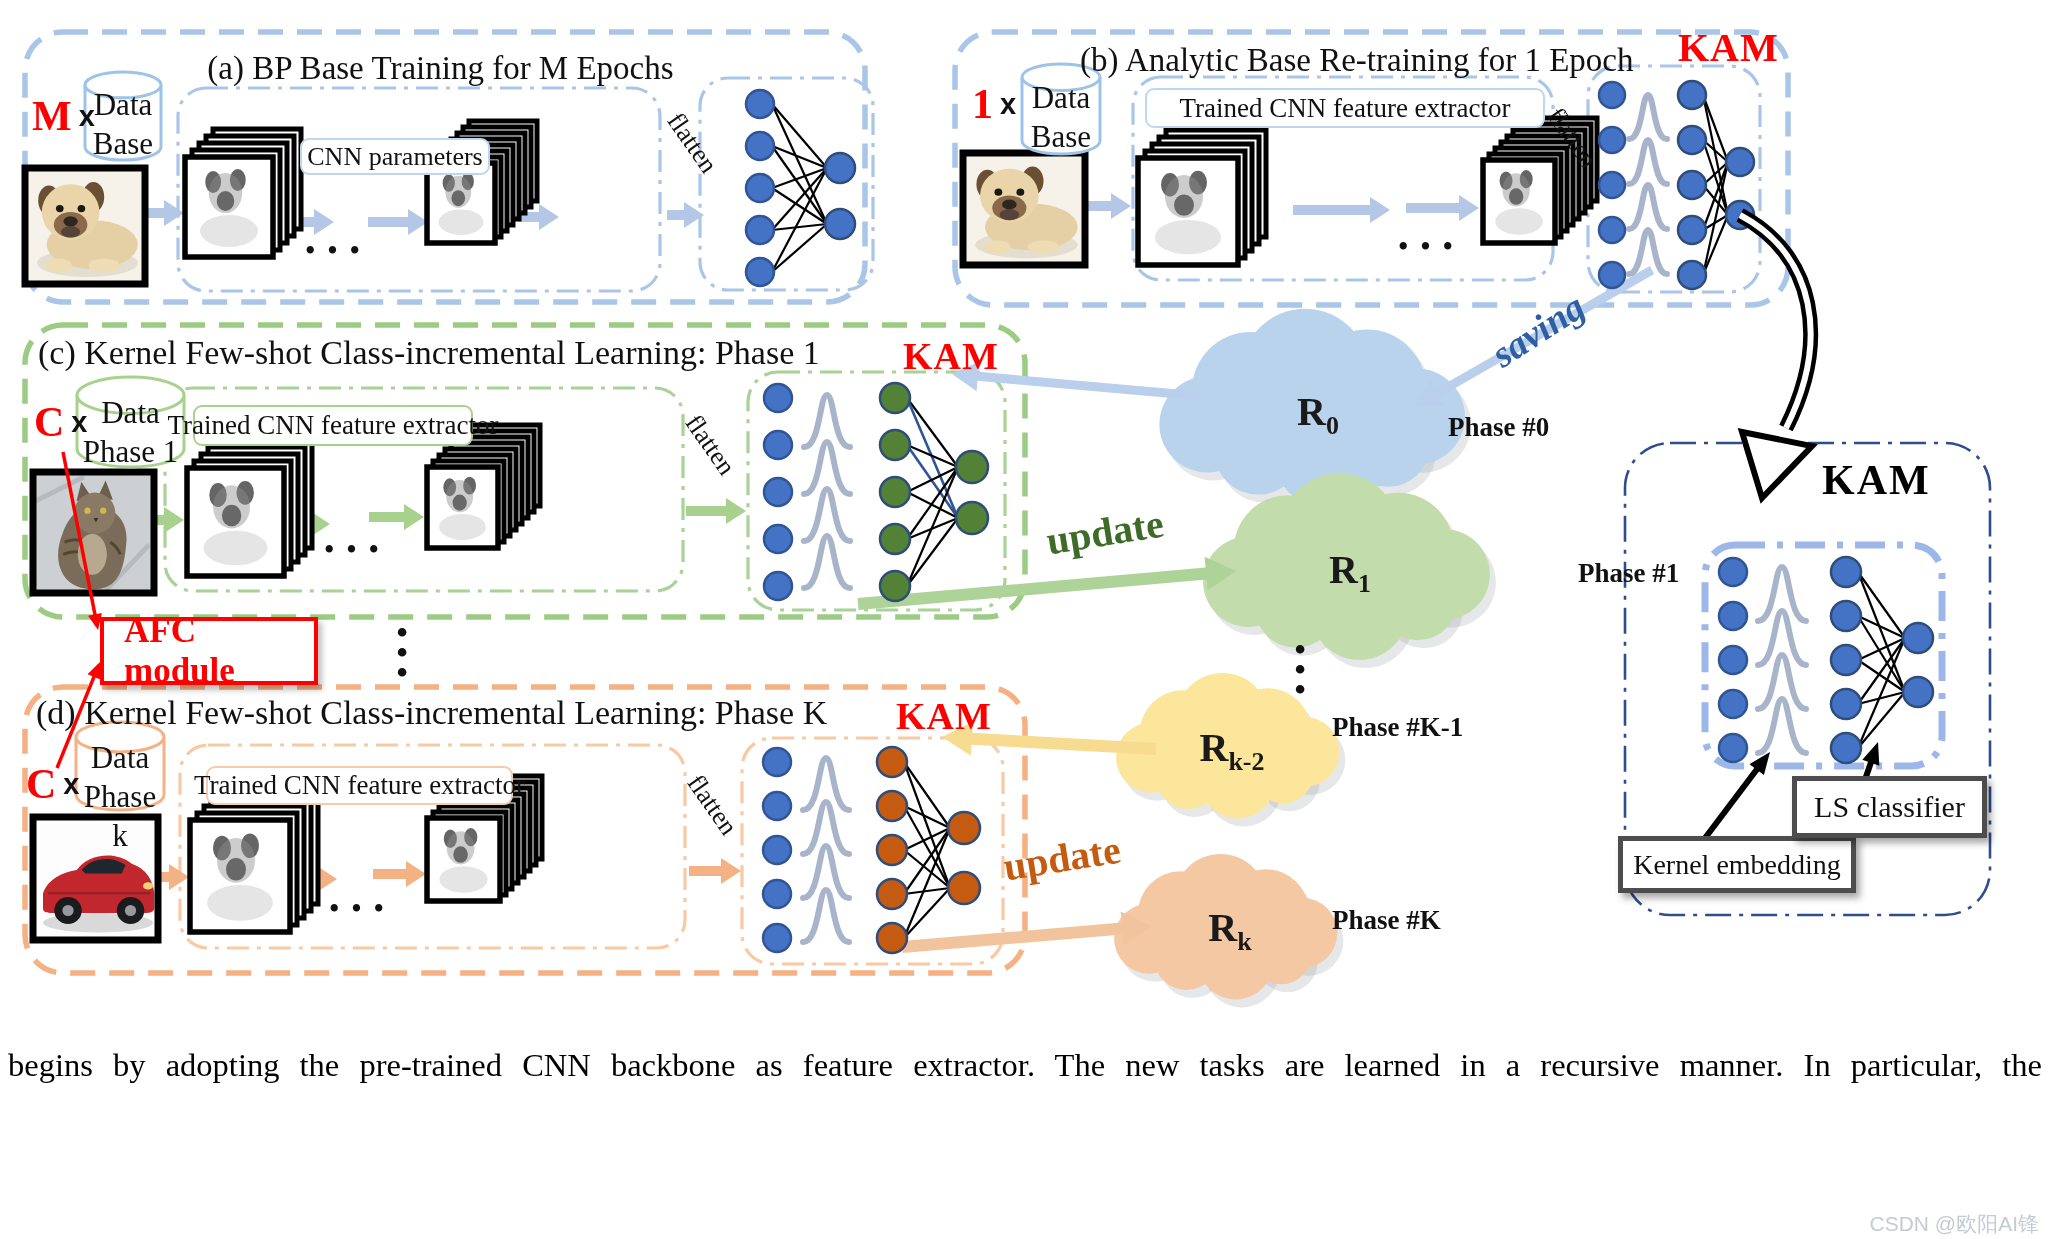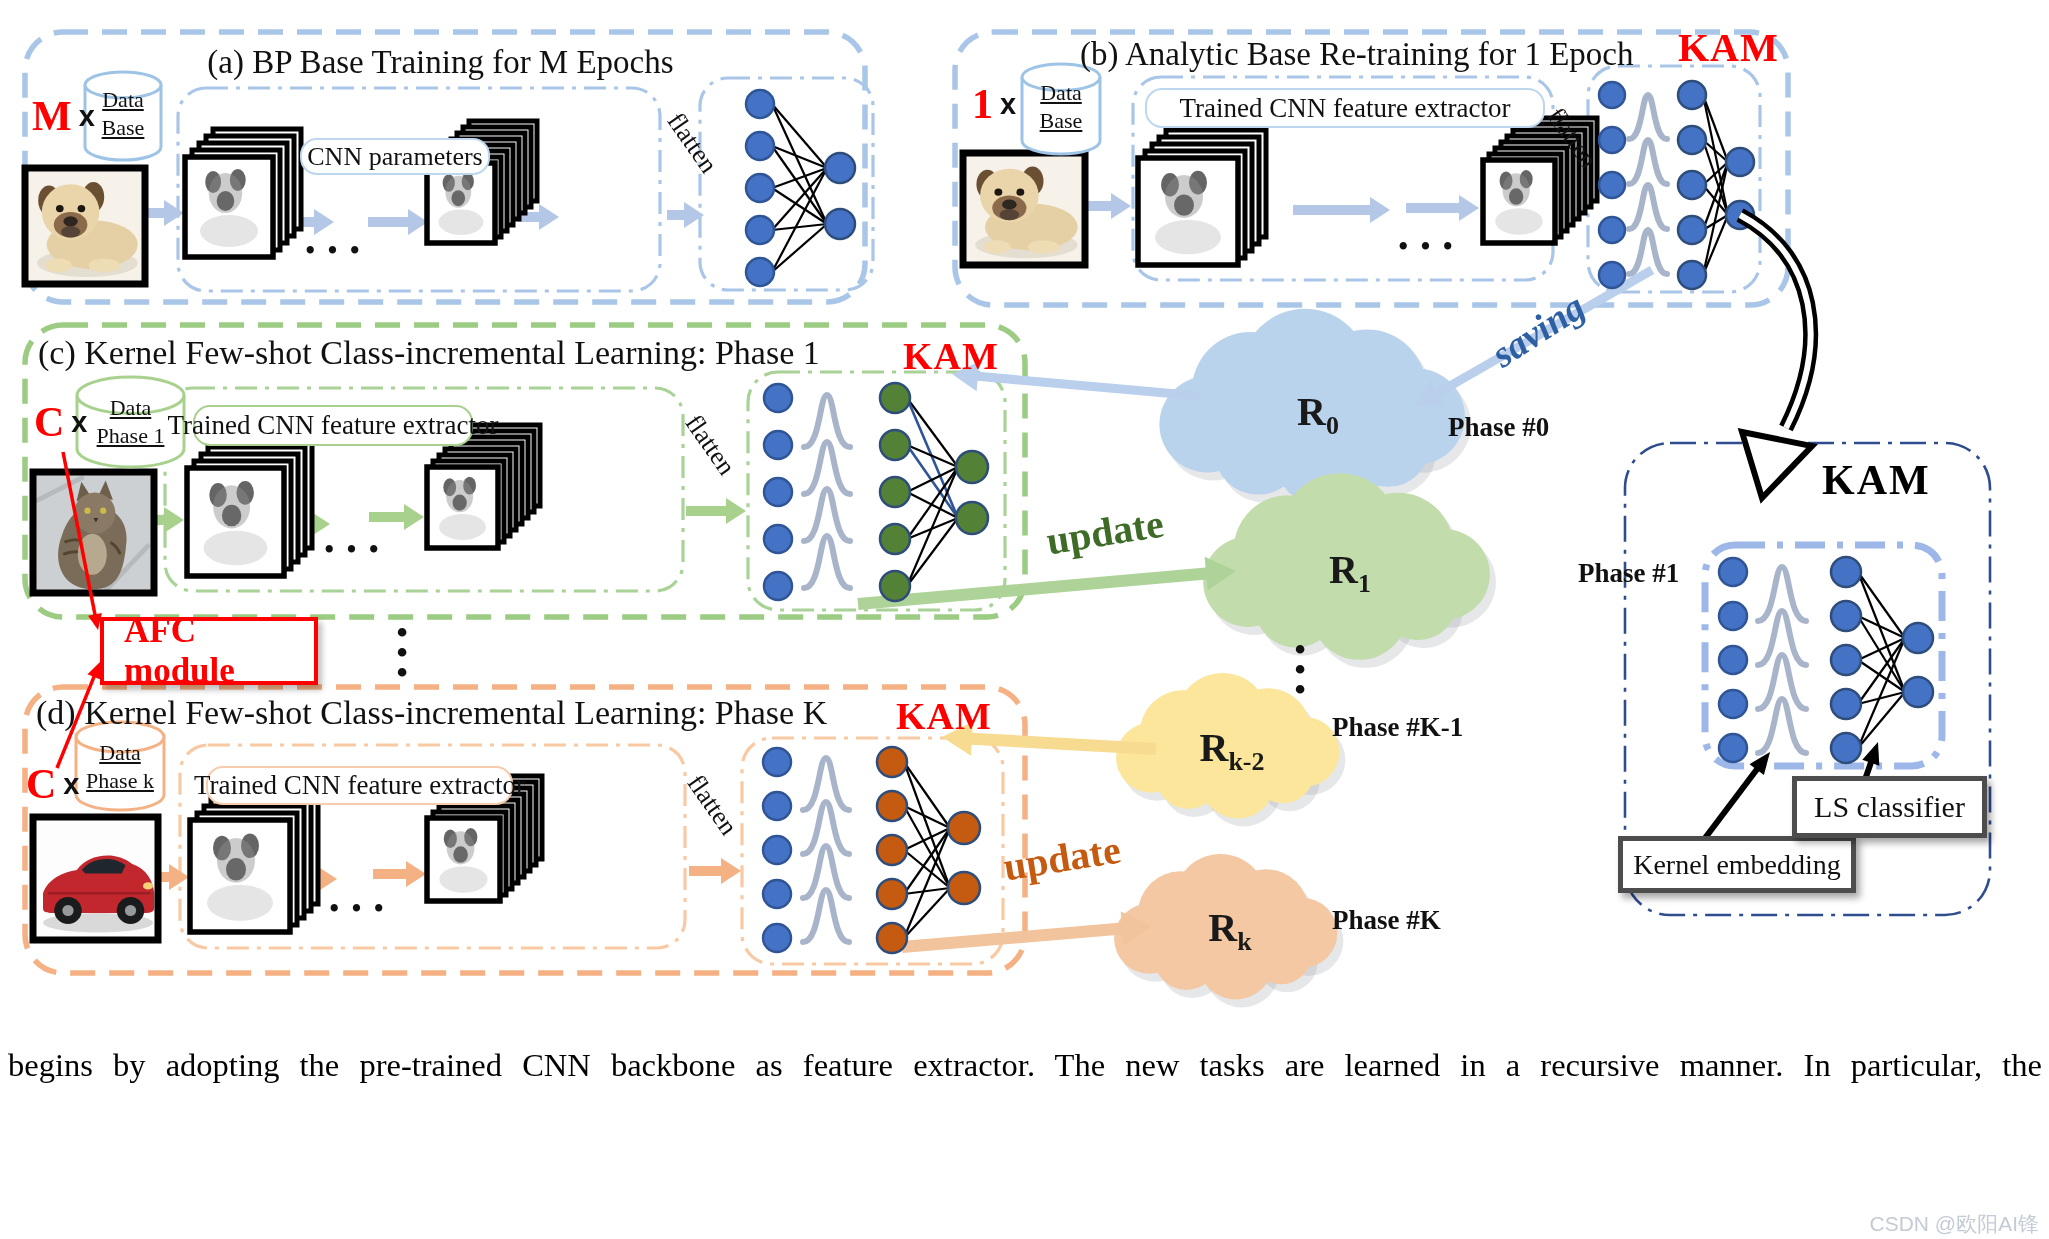--- a/index.html
+++ b/index.html
@@ -1,28 +1,28 @@
 <!DOCTYPE html>
 <html><head>
 <meta charset="utf-8">
 <style>
   html,body{margin:0;padding:0;background:#fff;}
   #stage{position:relative;width:2049px;height:1239px;background:#fff;overflow:hidden;
          font-family:"Liberation Serif",serif;}
   .abs{position:absolute;}
   .ttl{font-size:33px;color:#111;white-space:nowrap;}
-  .ctr{text-align:center;}
+  .ctr{text-align:center;margin-top:6px;}
   .kam-red{color:#ff0000;font-weight:bold;font-size:40px;letter-spacing:1px;}
   .kam-black{color:#000;font-weight:bold;font-size:42px;letter-spacing:2px;}
   .mult{display:flex;align-items:center;gap:7px;}
   .mult .m{font-size:42px;font-weight:bold;color:#ff0000;}
   .mult .t{font-size:29px;font-weight:bold;color:#111;font-family:"Liberation Sans",sans-serif;}
-  .cylText{font-size:22px;color:#111;line-height:1.25;text-align:center;text-decoration:underline;}
+  .cylText{font-size:31px;color:#111;line-height:1.25;text-align:center;}
   .lblBox{display:flex;align-items:center;justify-content:center;font-size:26px;color:#111;
-          background:#fff;border-radius:17px;white-space:nowrap;}
+          background:#fff;border-radius:9px;white-space:nowrap;}
   .b-blue{border:2px solid #bdd7ee;}
   .b-green{border:2px solid #a9d18e;}
   .b-orange{border:2px solid #f8cbad;}
   .flat{font-size:26px;color:#111;transform:translate(-50%,-50%) rotate(55deg);white-space:nowrap;}
   .afc{display:flex;align-items:center;justify-content:center;border:4px solid #ff0000;
        color:#ff0000;font-weight:bold;font-size:35px;background:#fff;box-shadow:4px 5px 6px rgba(0,0,0,.25);}
   .flow{font-weight:bold;white-space:nowrap;}
   .saving{font-size:38px;font-style:italic;color:#2e5fa3;transform:translate(-50%,-50%) rotate(-33deg);}
   .upd-g{font-size:40px;color:#3e6b28;transform:translate(-50%,-50%) rotate(-9deg);}
   .upd-o{font-size:40px;color:#c55a11;transform:translate(-50%,-50%) rotate(-9deg);}

